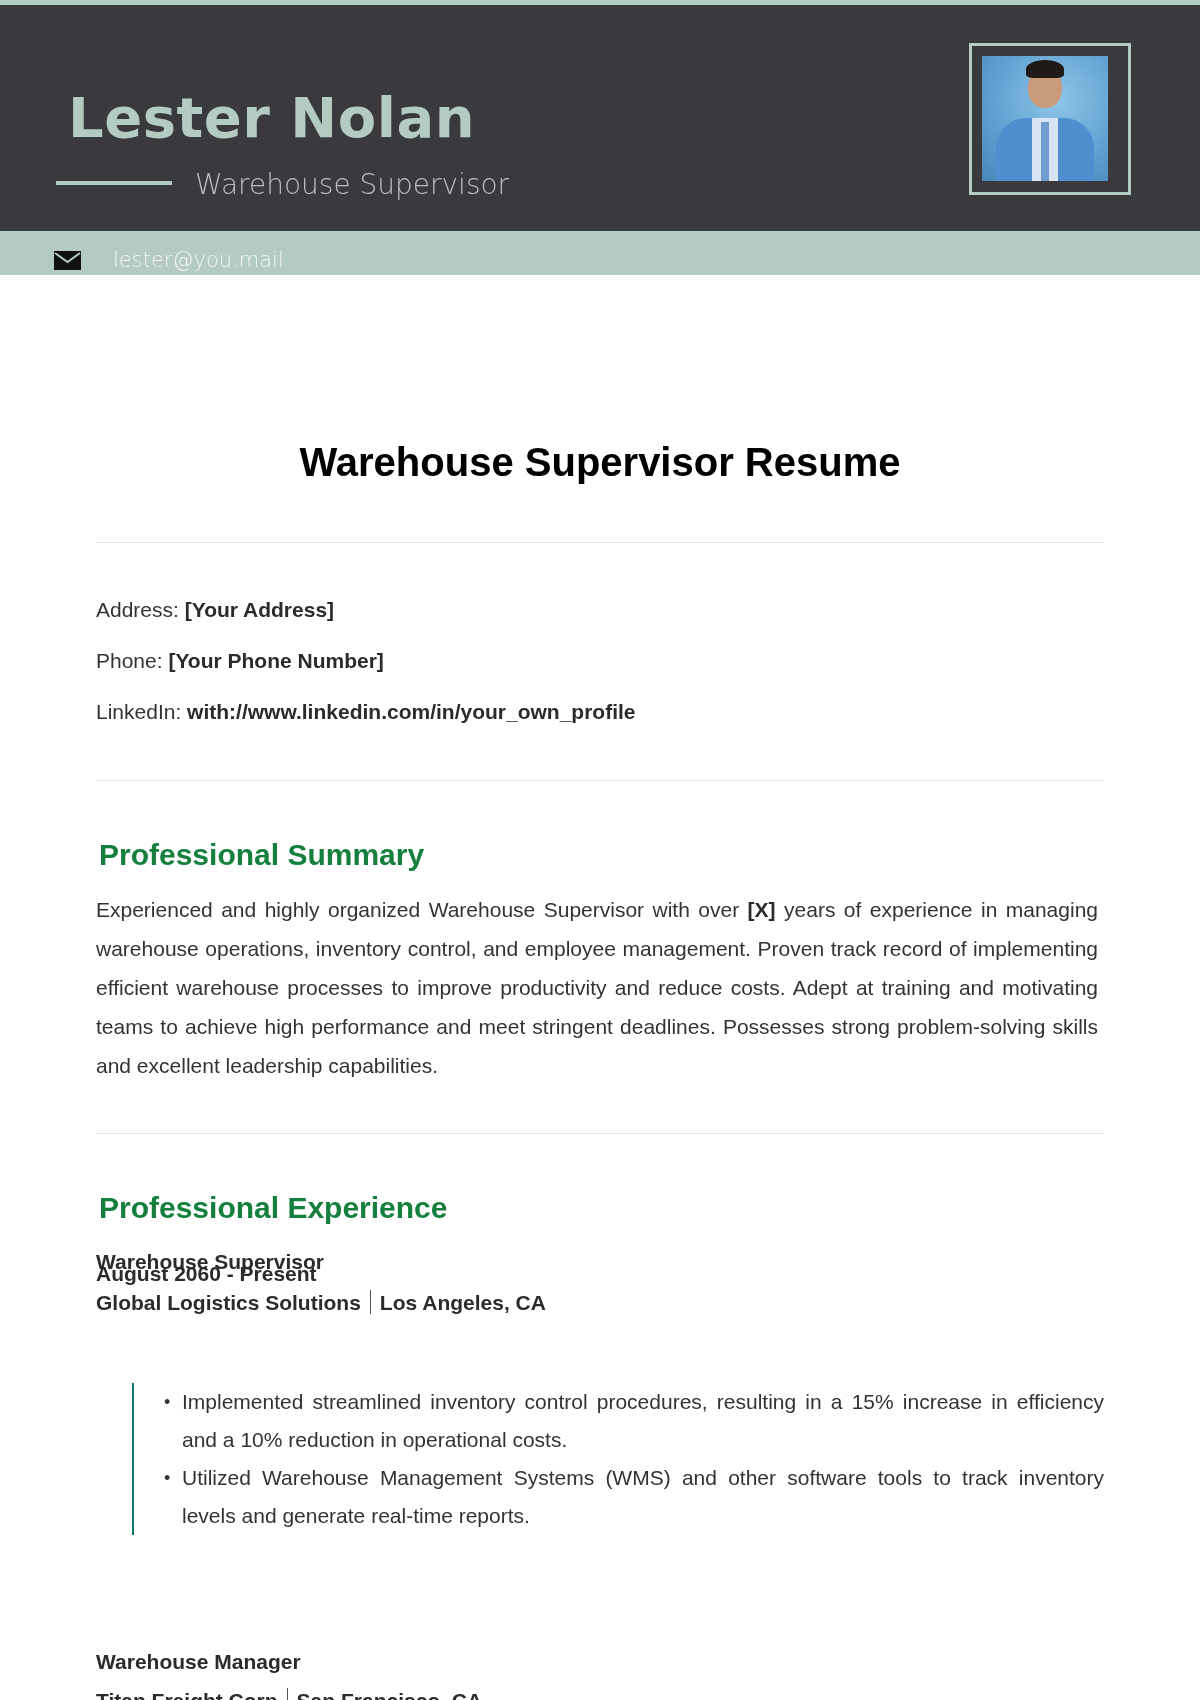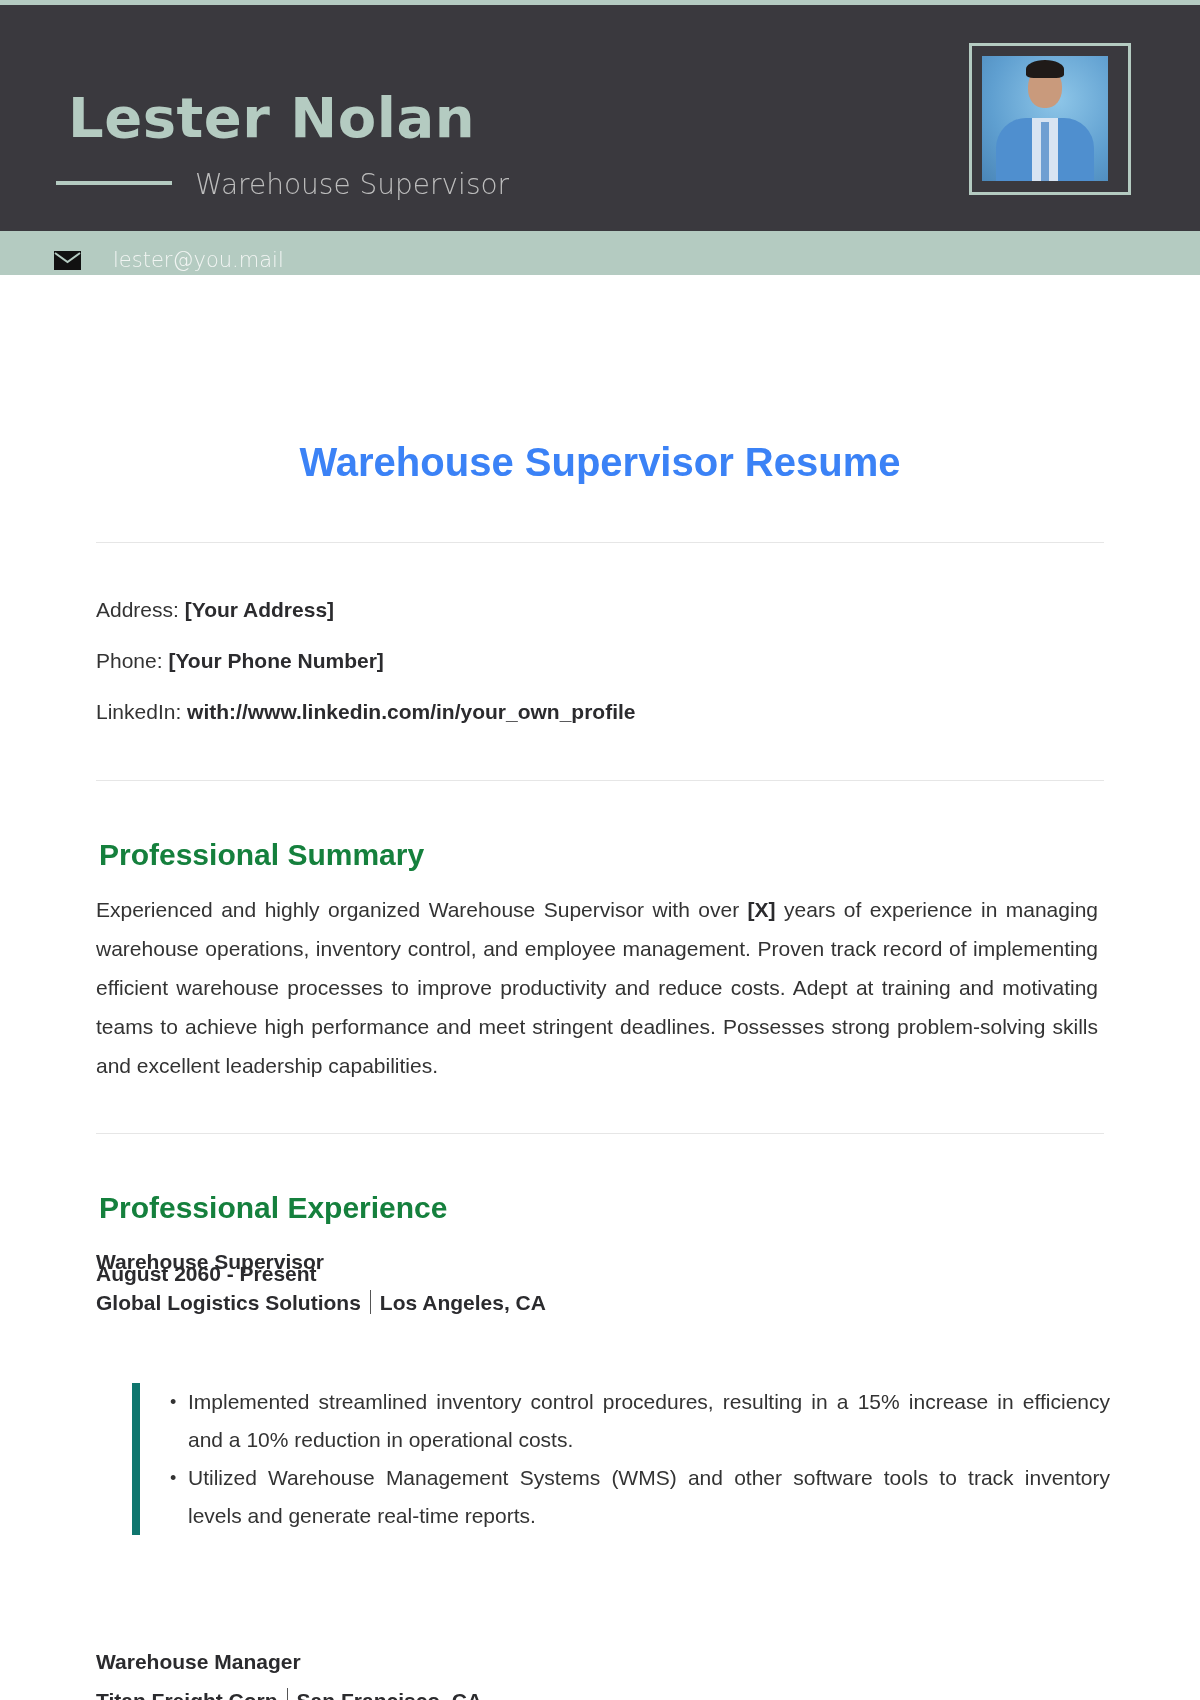--- a/index.html
+++ b/index.html
@@ -61,38 +61,38 @@
     .mail-icon {
       position: absolute; left: 54px; top: 20px; width: 27px; height: 19px;
     }
     .email {
       position: absolute; left: 113px; top: 17px; font-size: 21px; color: #f2f5f3;
       font-family: "DejaVu Sans", sans-serif; font-weight: 300;
     }
     .content { position: absolute; left: 96px; top: 0; width: 1008px; }
     .doc-title {
       position: absolute; left: 0; top: 440px; width: 1008px; text-align: center;
-      font-size: 40px; font-weight: bold; color: #3b82f6; margin: 0;
+      font-size: 40px; font-weight: bold; color: #000000; margin: 0;
     }
     .divider { position: absolute; left: 0; width: 1008px; height: 1px; background: #e6e6e6; }
     .info-line { position: absolute; left: 0; font-size: 21px; color: #333; }
     .info-line .val { font-weight: bold; color: #2b2b2e; margin-top: 48px; }
     .section-title {
       position: absolute; left: 0; font-size: 30px; font-weight: bold; color: #15803d; margin: 3px;
     }
     .summary {
       position: absolute; left: 0; top: 890px; width: 1002px;
       font-size: 21px; line-height: 39px; text-align: justify; color: #333;
     }
     .summary b { color: #2b2b2e; }
     .job-line { position: absolute; left: 0; font-size: 21px; font-weight: bold; color: #2b2b2e; }
     .job-line .sep { display: inline-block; width: 1px; height: 24px; background: #555; margin: 0 9px; vertical-align: -4px; }
     .bullets {
       position: absolute; left: 36px; top: 1383px; width: 940px;
-      border-left: 8px solid #0f766e; padding: 0 0 0 30px;
+      border-left: 2px solid #0f766e; padding: 0 0 0 30px;
     }
     .bullets ul { list-style: none; margin: 0; padding: 0; }
     .bullets li {
       position: relative; font-size: 21px; line-height: 38px; color: #333;
       text-align: justify; padding-left: 18px;
     }
     .bullets li::before {
       content: "•"; position: absolute; left: 0; top: 0; font-size: 18px; color: #333;
     }
   </style>

